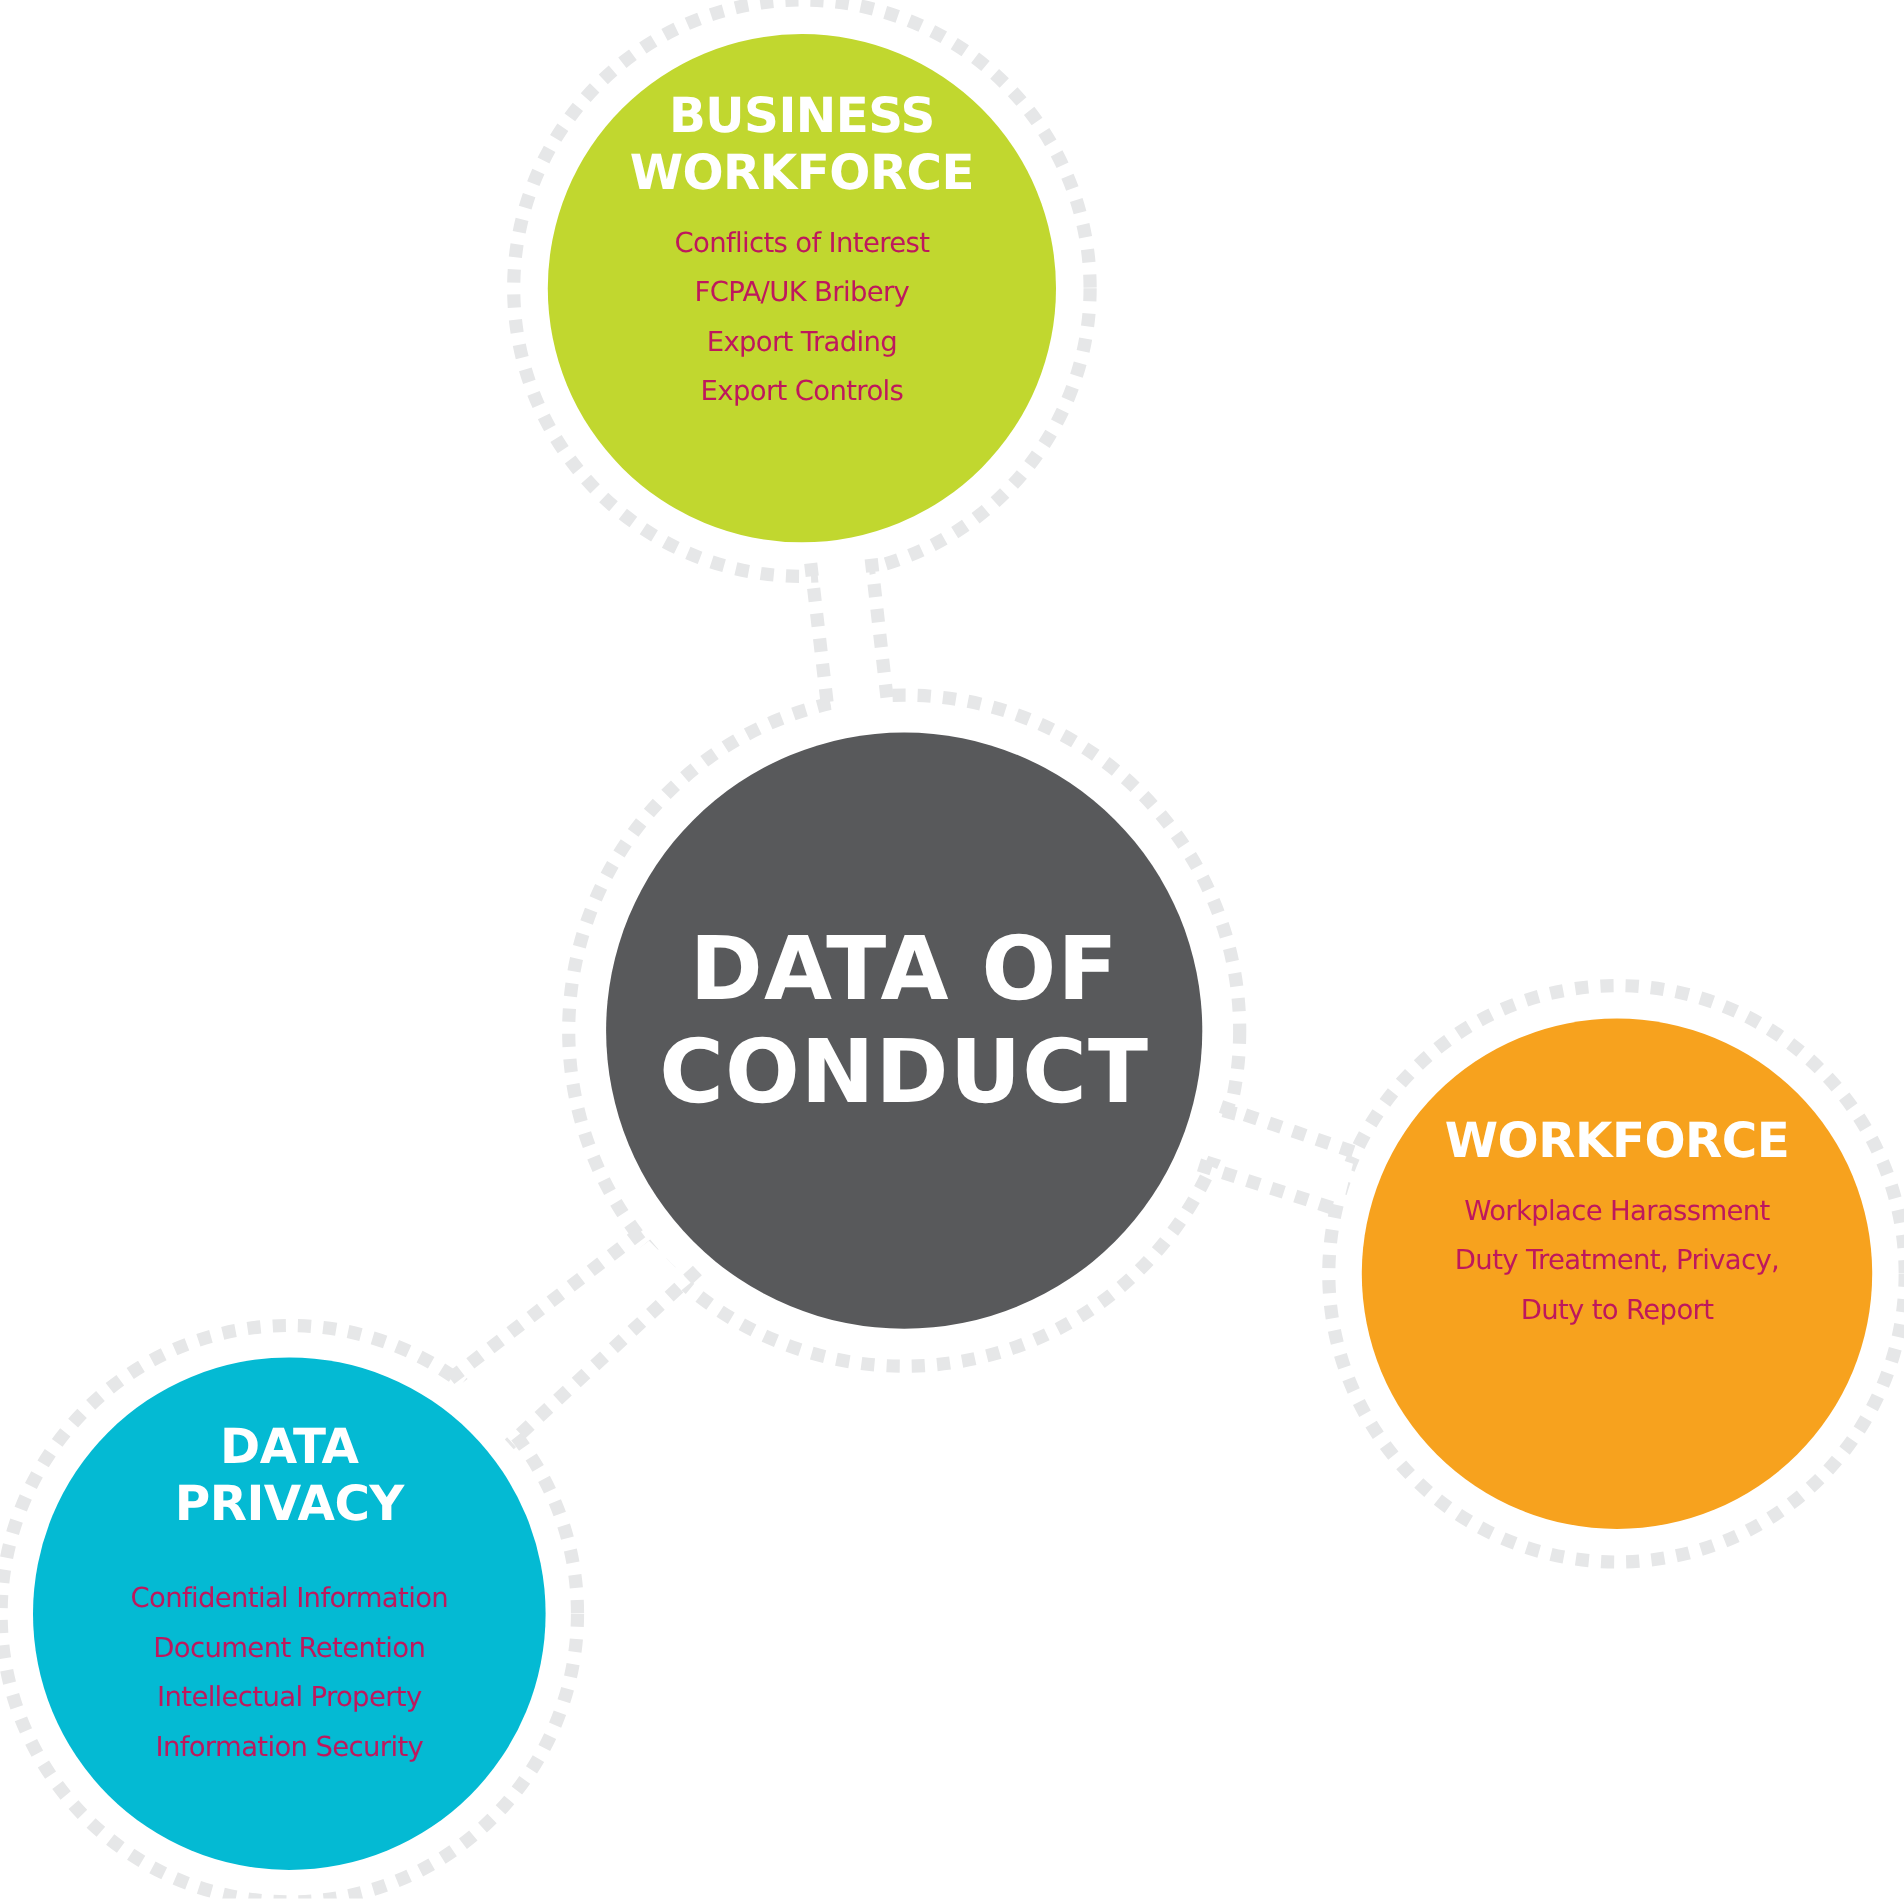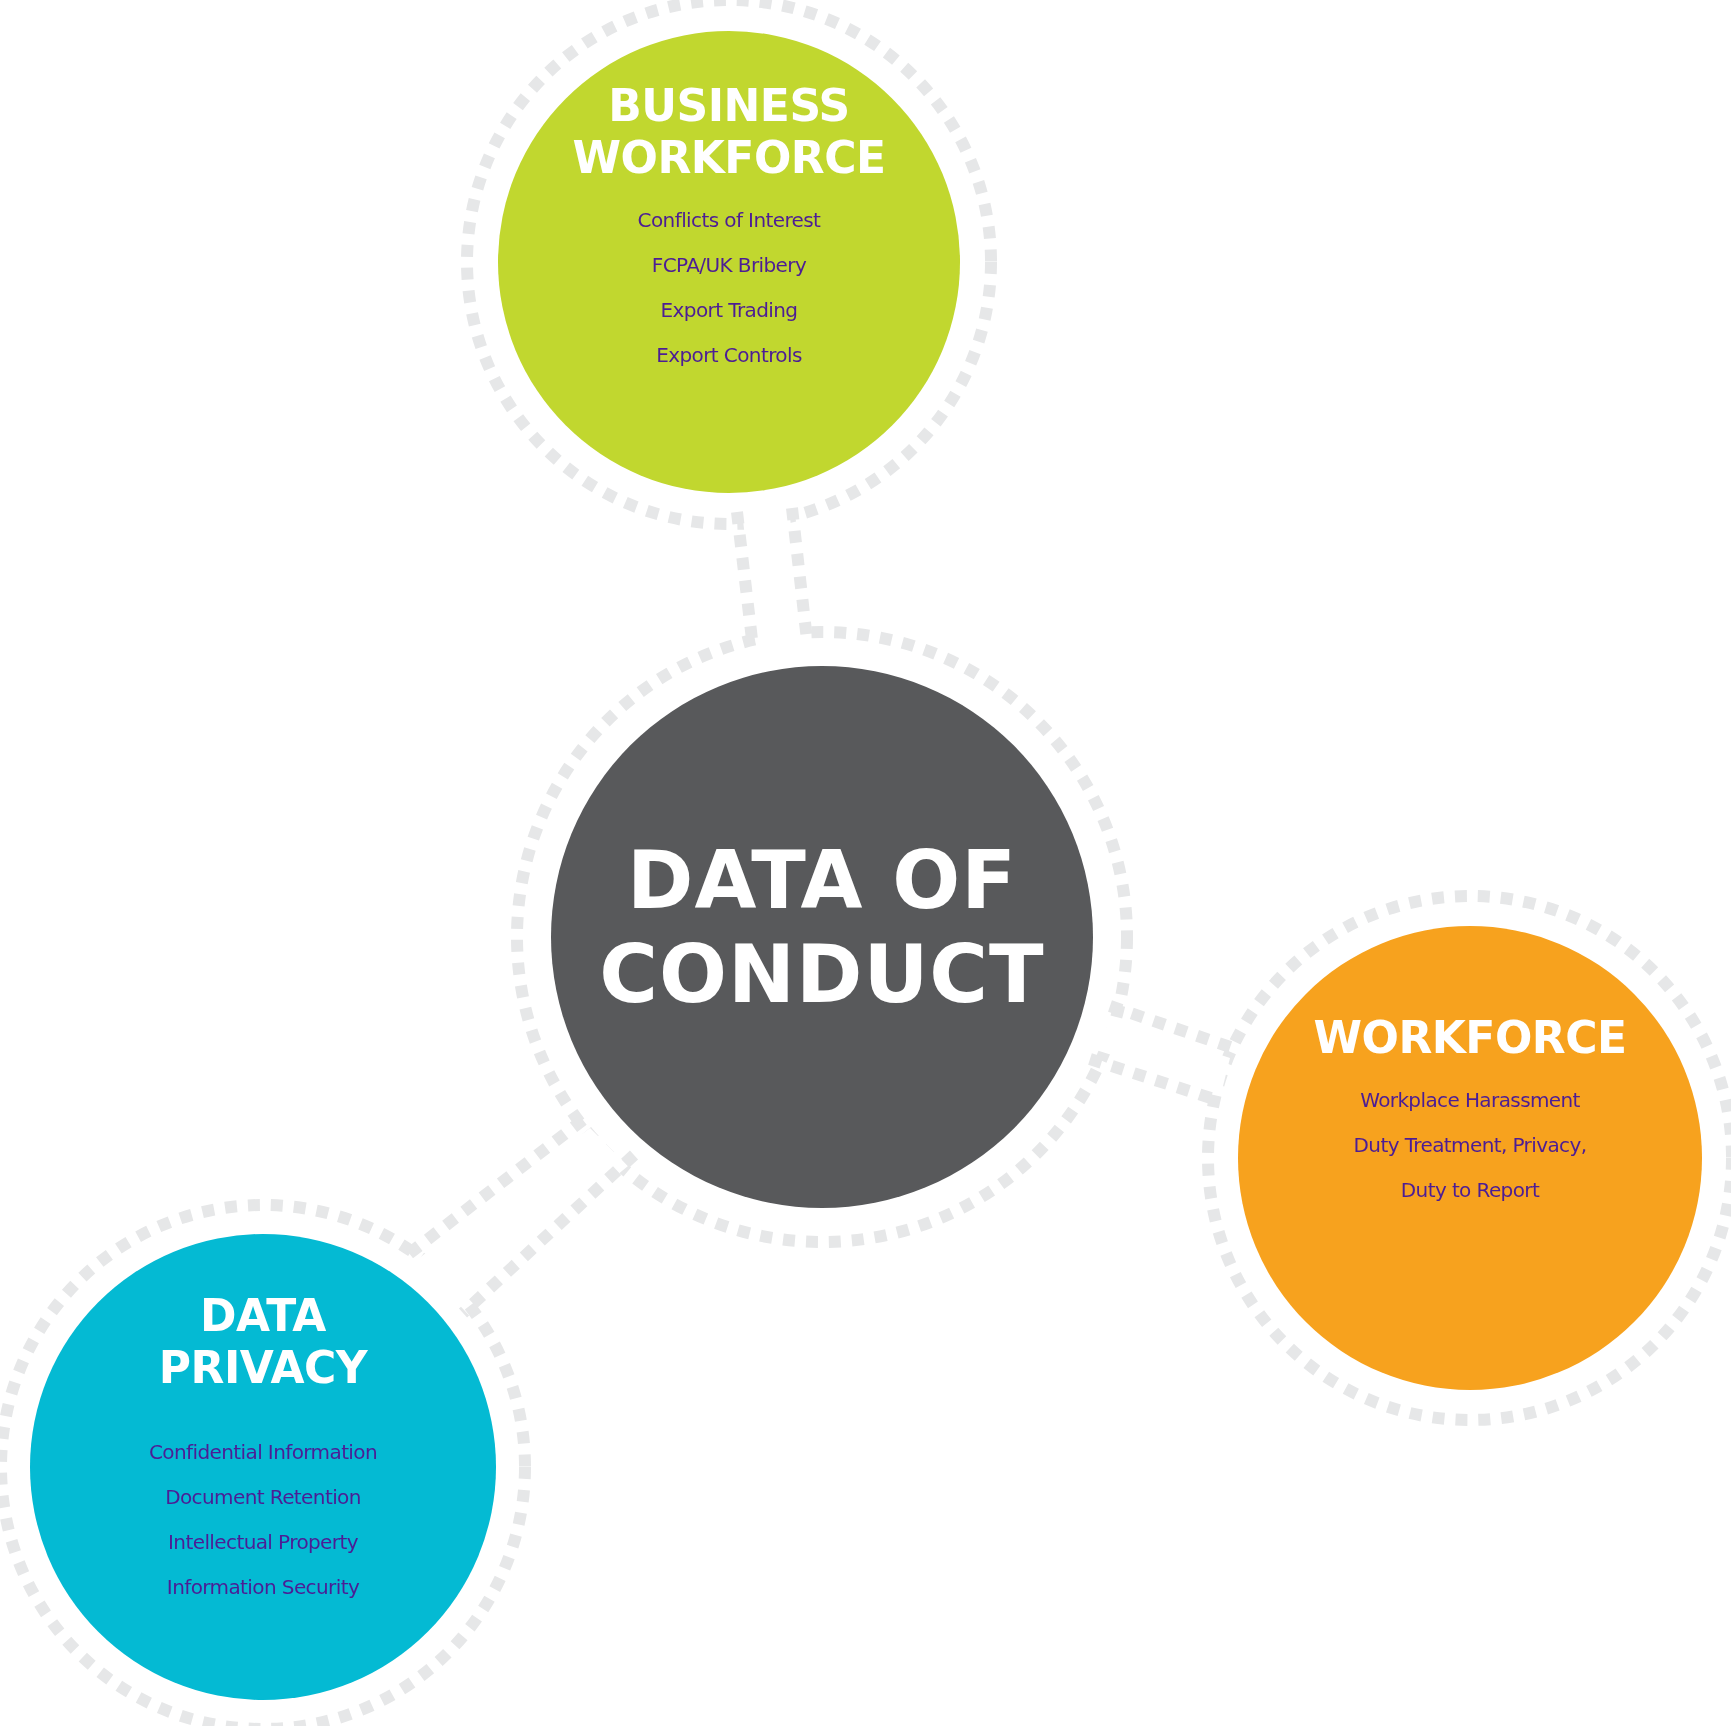--- a/index.html
+++ b/index.html
@@ -1,21 +1,21 @@
 <!DOCTYPE html>
 <html><head>
 <meta charset="utf-8">
 <style>
   html, body { margin:0; padding:0; background:#ffffff; }
   body { width:1731px; height:1726px; position:relative; overflow:hidden; font-family:"Liberation Sans", sans-serif; }
   svg.bg { position:absolute; left:0; top:0; }
   .node { position:absolute; display:flex; flex-direction:column; align-items:center; justify-content:center; text-align:center; }
   .node-title { color:#ffffff; font-weight:bold; font-family:"DejaVu Sans", sans-serif; letter-spacing:-0.5px; }
   .node-items { margin-top:14px; }
-  .node-item { color:#4c1d95; font-family:"DejaVu Sans", sans-serif; font-size:20px; line-height:45px; letter-spacing:-0.6px; white-space:nowrap; }
+  .node-item { color:#be185d; font-family:"DejaVu Sans", sans-serif; font-size:25px; line-height:45px; letter-spacing:-0.6px; white-space:nowrap; }
   .sub-title { font-size:44px; line-height:52px; }
   .center-title { font-size:80px; line-height:94px; letter-spacing:1px; }
 </style>
 </head>
 <body>
 
 <svg class="bg" width="1731" height="1726" viewBox="0 0 1731 1726">
   <g fill="none" stroke="#E6E7E8" stroke-width="12" stroke-dasharray="12 11">
     <circle cx="729" cy="262" r="262"></circle>
     <circle cx="822" cy="937" r="305"></circle>

